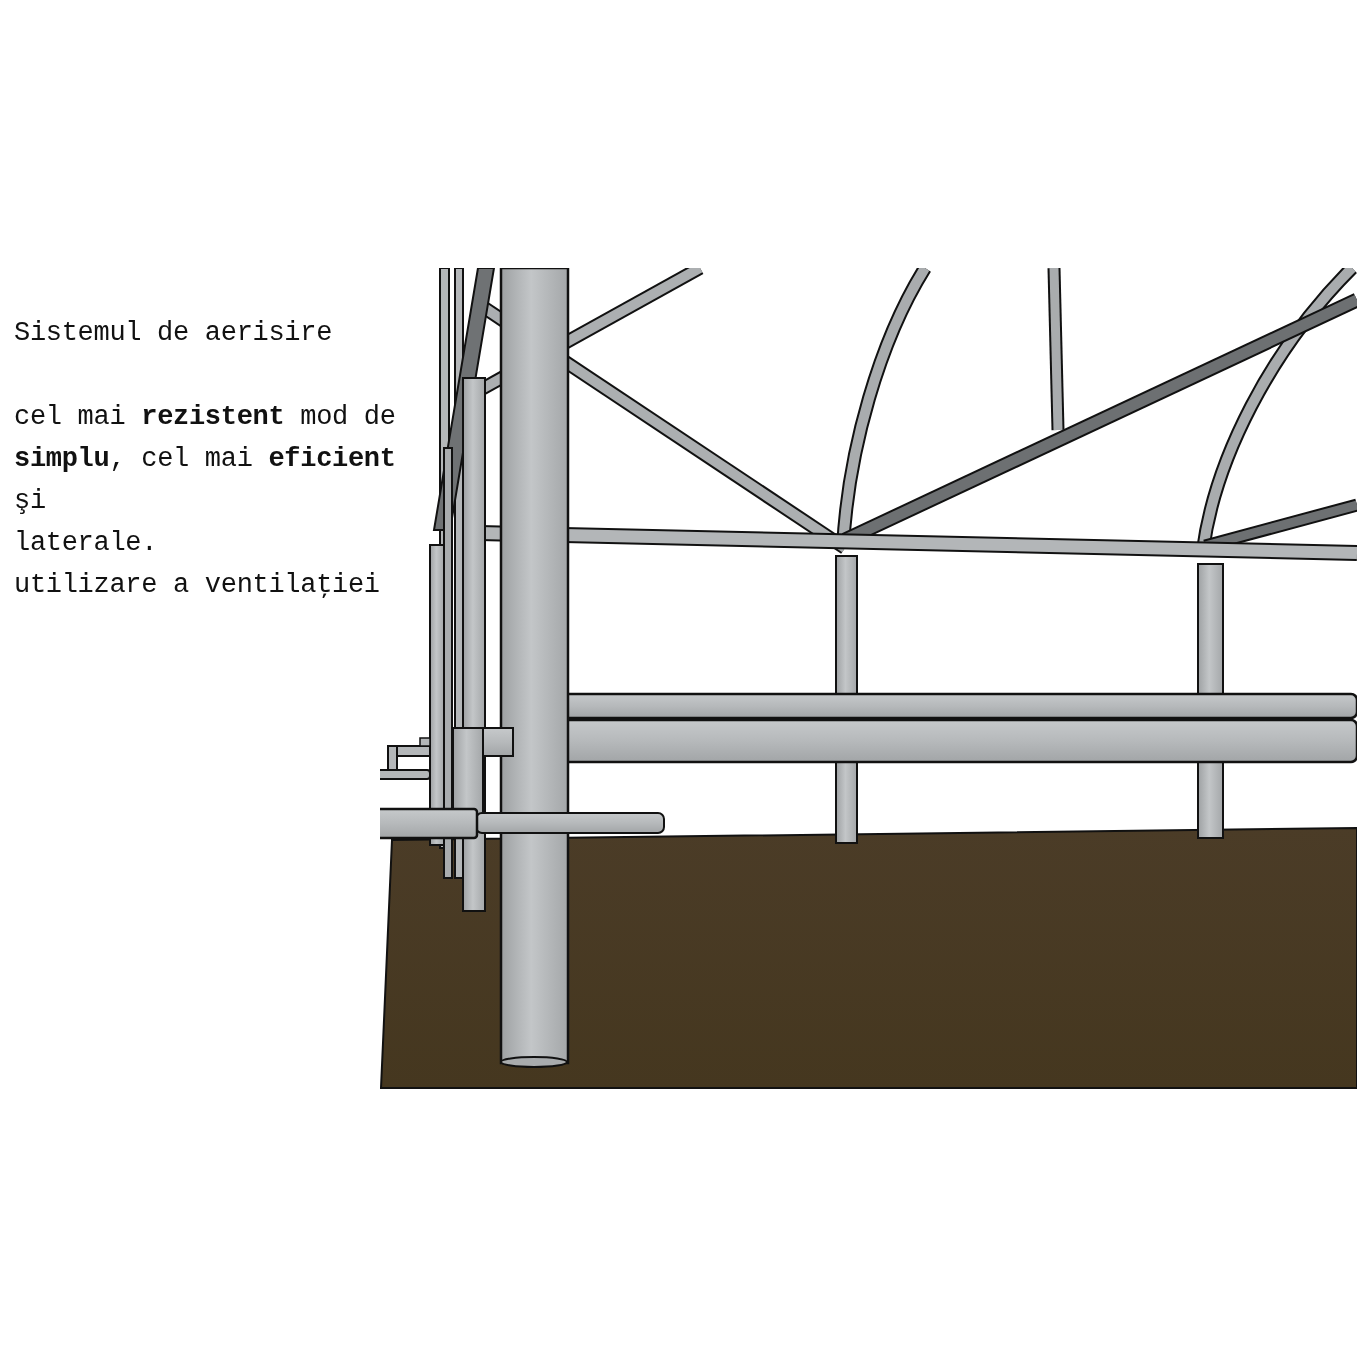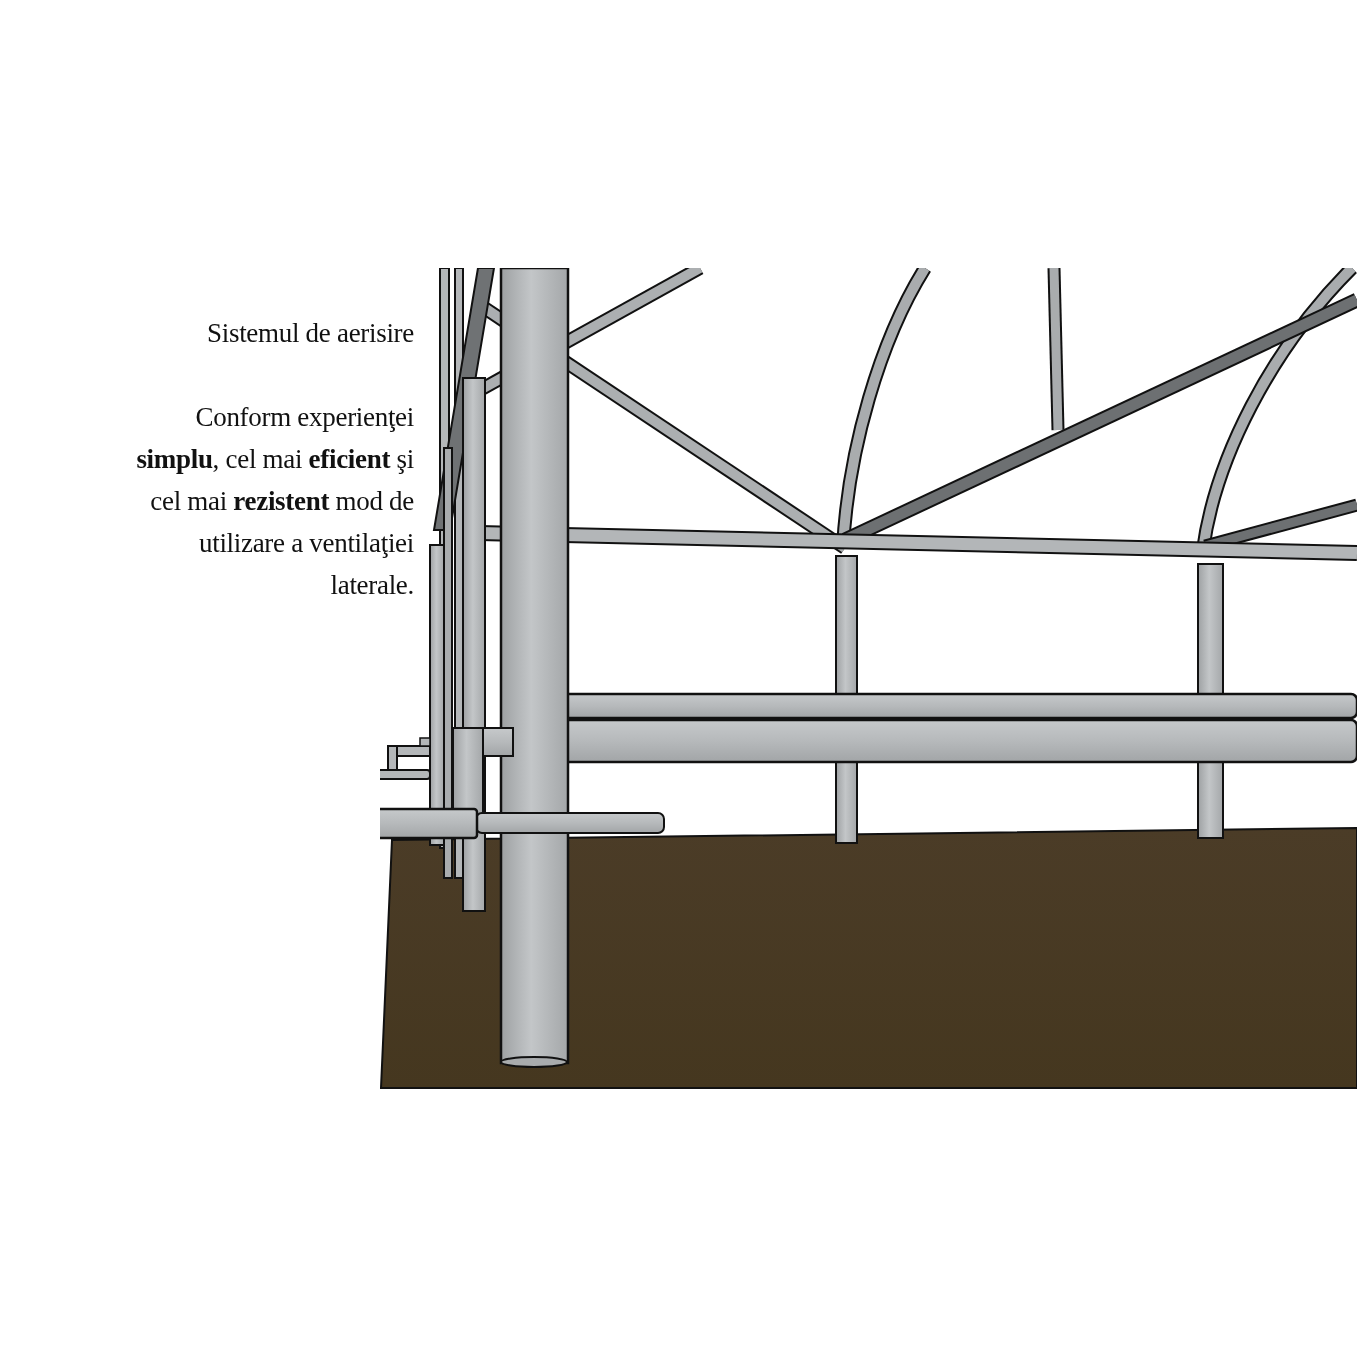--- a/index.html
+++ b/index.html
@@ -1,37 +1,36 @@
 <!DOCTYPE html>
 <html><head>
 <meta charset="utf-8">
 <style>
   html, body { margin: 0; padding: 0; background: #ffffff; }
   body { width: 1357px; height: 1357px; position: relative; overflow: hidden; font-family: "DejaVu Sans", sans-serif; }
   .caption {
     position: absolute; left: 14px; top: 312px; width: 400px;
-    text-align: right; color: #111; font-size: 27px; line-height: 42px;
-    font-family: Liberation Serif, serif; letter-spacing: -0.3px;
+    text-align: left; color: #111; font-size: 27px; line-height: 42px;
+    font-family: Liberation Mono, monospace; letter-spacing: -0.3px;
   }
   .caption p { margin: 0; }
   .caption .gap { height: 42px; }
   .caption b { font-weight: bold; }
   .scene { position: absolute; left: 0; top: 0; width: 1357px; height: 1357px; }
 </style>
 </head>
 <body>
 
 <div class="caption">
   <p>Sistemul de aerisire</p>
   <div class="gap"></div>
-  <p>Conform experienţei</p>
+  <p><span>cel mai </span><b>rezistent</b><span> mod de</span></p>
   <p><b>simplu</b><span>, cel mai </span><b>eficient</b><span> şi</span></p>
-  <p><span>cel mai </span><b>rezistent</b><span> mod de</span></p>
+  <p>laterale.</p>
   <p>utilizare a ventilaţiei</p>
-  <p>laterale.</p>
 </div>
 
 <svg class="scene" viewBox="0 0 1357 1357" xmlns="http://www.w3.org/2000/svg">
   <defs>
     <linearGradient id="pipeV" x1="0" x2="1" y1="0" y2="0">
       <stop offset="0" stop-color="#9ea1a3"></stop>
       <stop offset="0.45" stop-color="#c3c6c8"></stop>
       <stop offset="1" stop-color="#a4a7a9"></stop>
     </linearGradient>
     <linearGradient id="pipeH" x1="0" x2="0" y1="0" y2="1">

